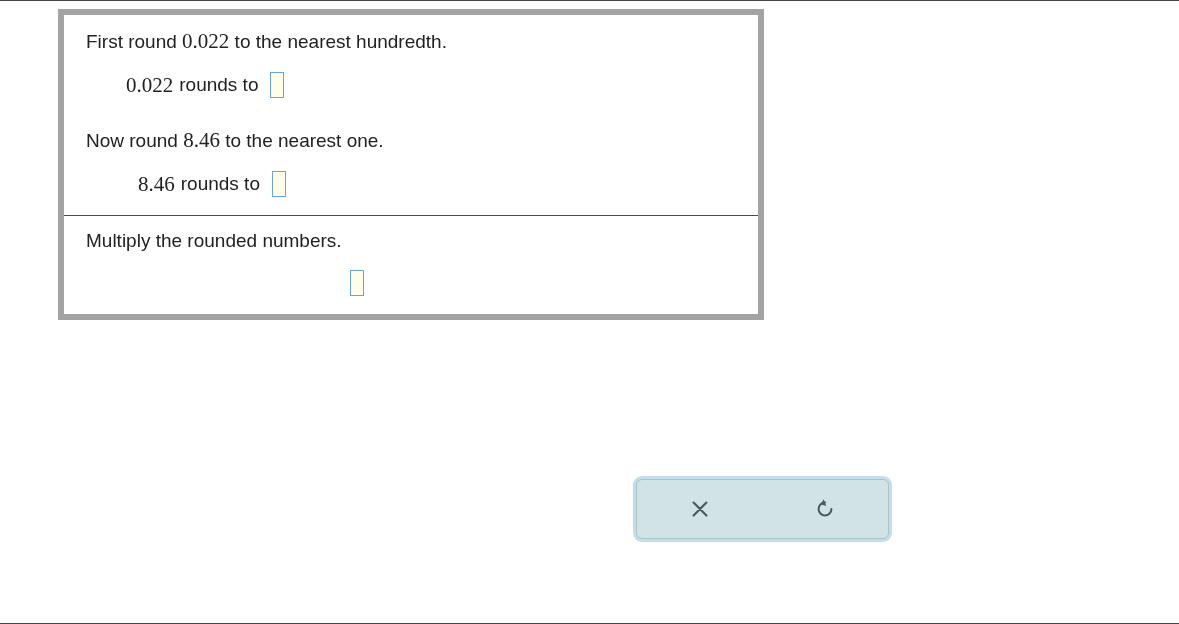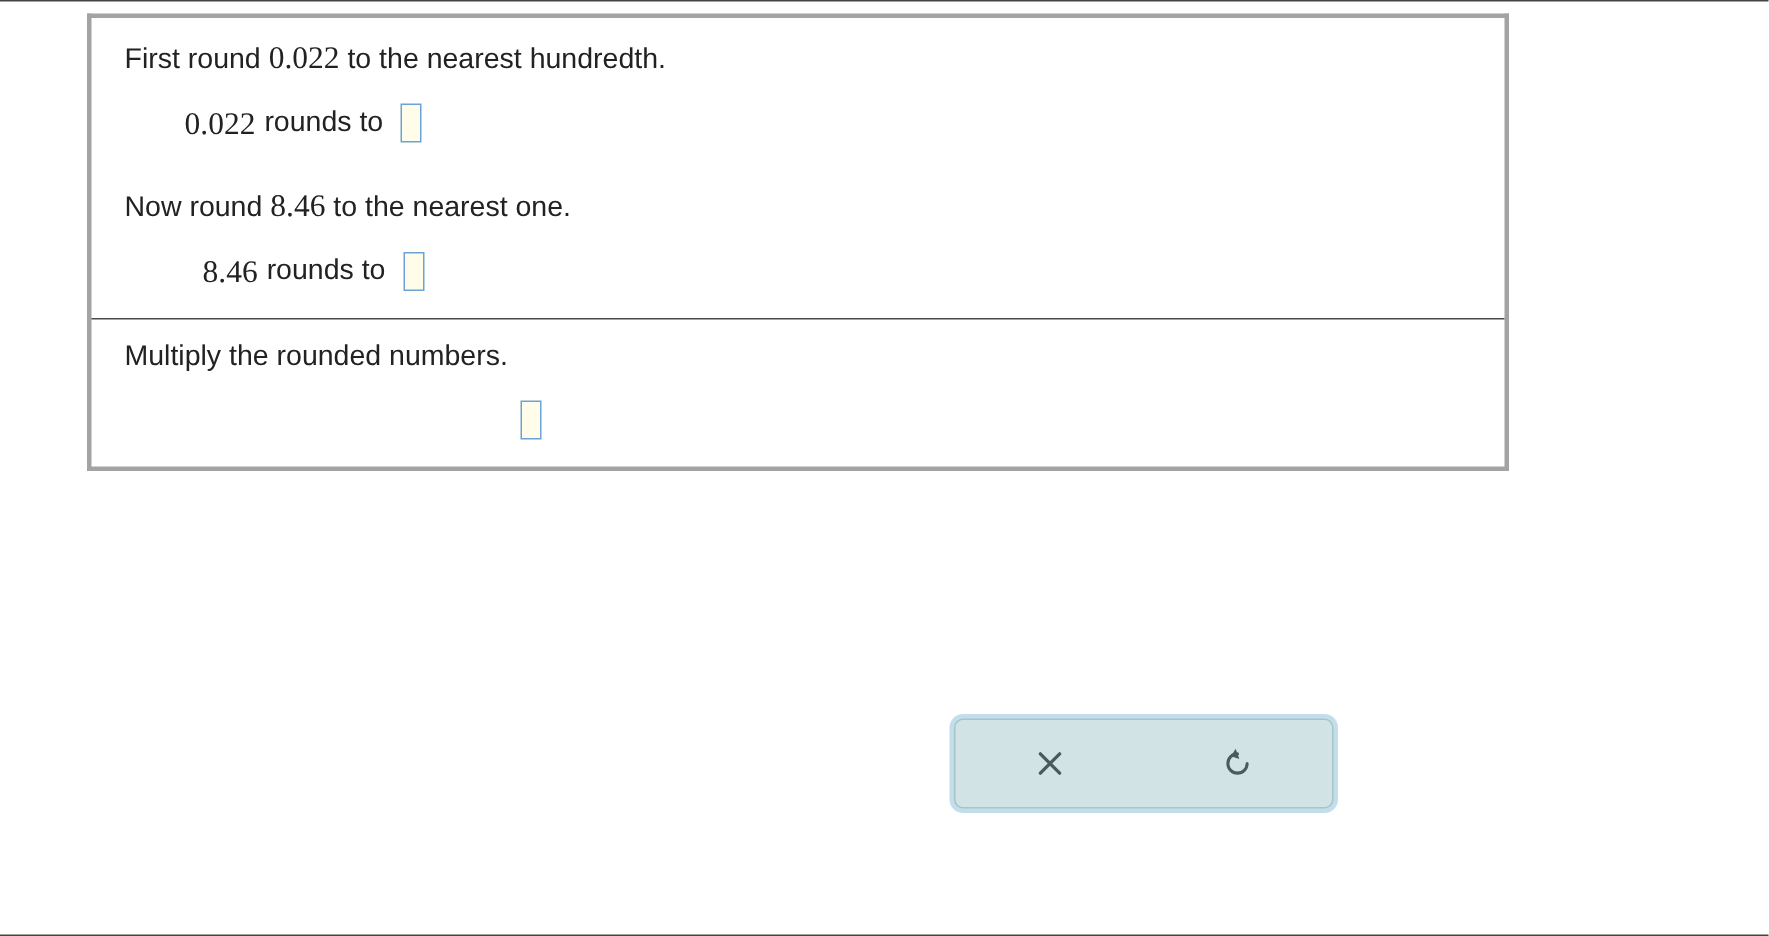--- a/index.html
+++ b/index.html
@@ -25,23 +25,23 @@
   .expr {
     font-family: "Times New Roman", Times, serif;
     font-size: 20px;
   }
   .linkish {
     color: #0a7d8c;
     border-bottom: 1px dashed #0a7d8c;
     cursor: pointer;
   }
   .worktable {
-    border: 3px solid #a3a3a3;
+    border: 6px solid #a3a3a3;
     border-collapse: collapse;
-    width: 948px;
+    width: 706px;
     margin-left: 8px;
     padding-left: 44px;
   }
   .worktable td {
     border: 1px solid #4a4a4a;
     padding: 14px 22px 18px 22px;
     font-size: 19px;
     vertical-align: top;
   }
   .mathnum {

